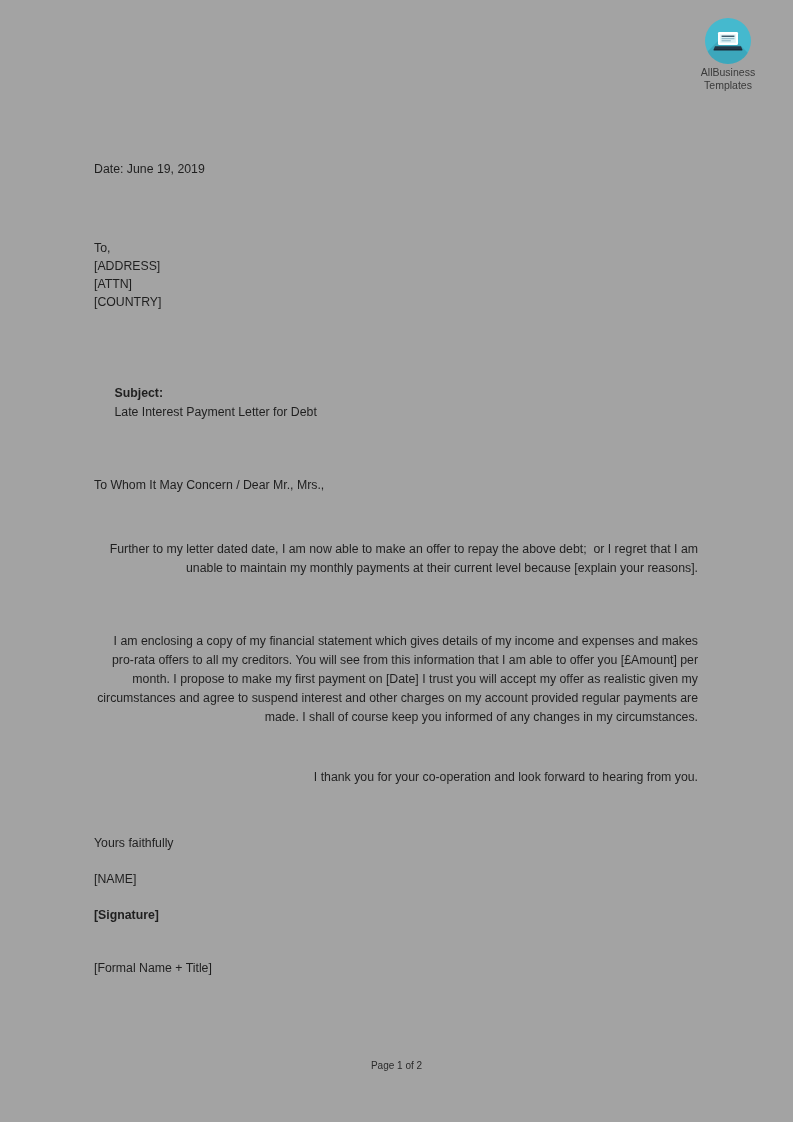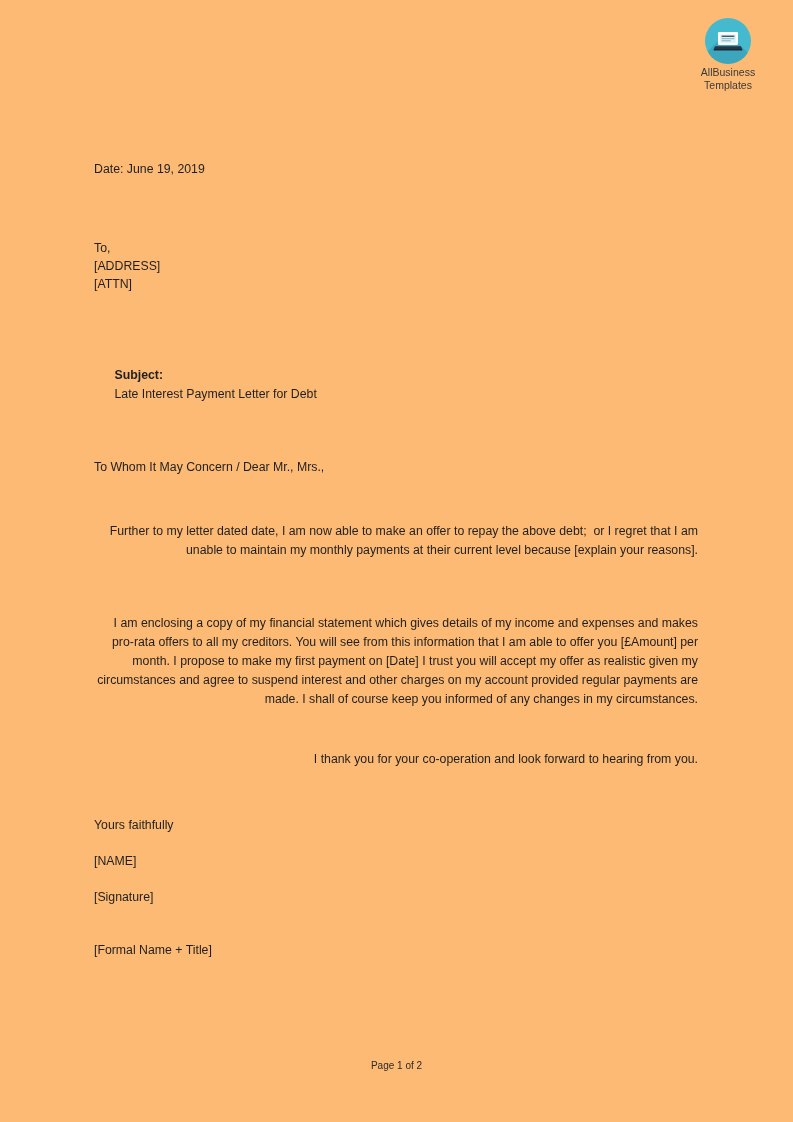--- a/index.html
+++ b/index.html
@@ -12,21 +12,21 @@
     height: 1122px;
     position: relative;
     font-family: "Liberation Sans", sans-serif;
     color: #1a1a1a;
     overflow: hidden;
   }
 
   .page {
     position: absolute;
     inset: 0;
-    background: #fdba74;
+    background: #a3a3a3;
   }
 
   
   .logo-block {
     position: absolute;
     top: 18px;
     left: 688px;
     width: 80px;
     text-align: center;
   }
@@ -102,21 +102,21 @@
   .subject-label { font-weight: bold; text-align: right; }
 
   .salutation { margin-top: 35px; }
 
   .para { margin-top: 45px; text-align: right; }
   .para.p2 { margin-top: 54px; }
   .para.p3 { margin-top: 41px; }
 
   .closing { margin-top: 47px; }
   .sig-name { margin-top: 17px; }
-  .sig-sign { margin-top: 17px; }
+  .sig-sign { margin-top: 17px; font-weight: bold; }
   .sig-formal { margin-top: 34px; }
 
   
   .footer {
     position: absolute;
     top: 1060px;
     left: 0;
     width: 793px;
     text-align: center;
     font-size: 10px;
@@ -151,20 +151,21 @@
 
 
   <div class="body-wrap">
 
     <div class="line date-line">Date: June 19, 2019</div>
 
     <div class="addr-block">
       <div class="line">To,</div>
       <div class="line">[ADDRESS]</div>
       <div class="line">[ATTN]</div>
+      <div class="line">[COUNTRY]</div>
     </div>
 
     <div class="line subject-line">
       <span class="subject-label">Subject:</span>
       <span>Late Interest Payment Letter for Debt</span>
     </div>
 
     <div class="line salutation">To Whom It May Concern / Dear Mr., Mrs.,</div>
 
     <div class="line para p1">Further to my letter dated date, I am now able to make an offer to repay the above debt;  or I regret that I am unable to maintain my monthly payments at their current level because [explain your reasons].</div>

